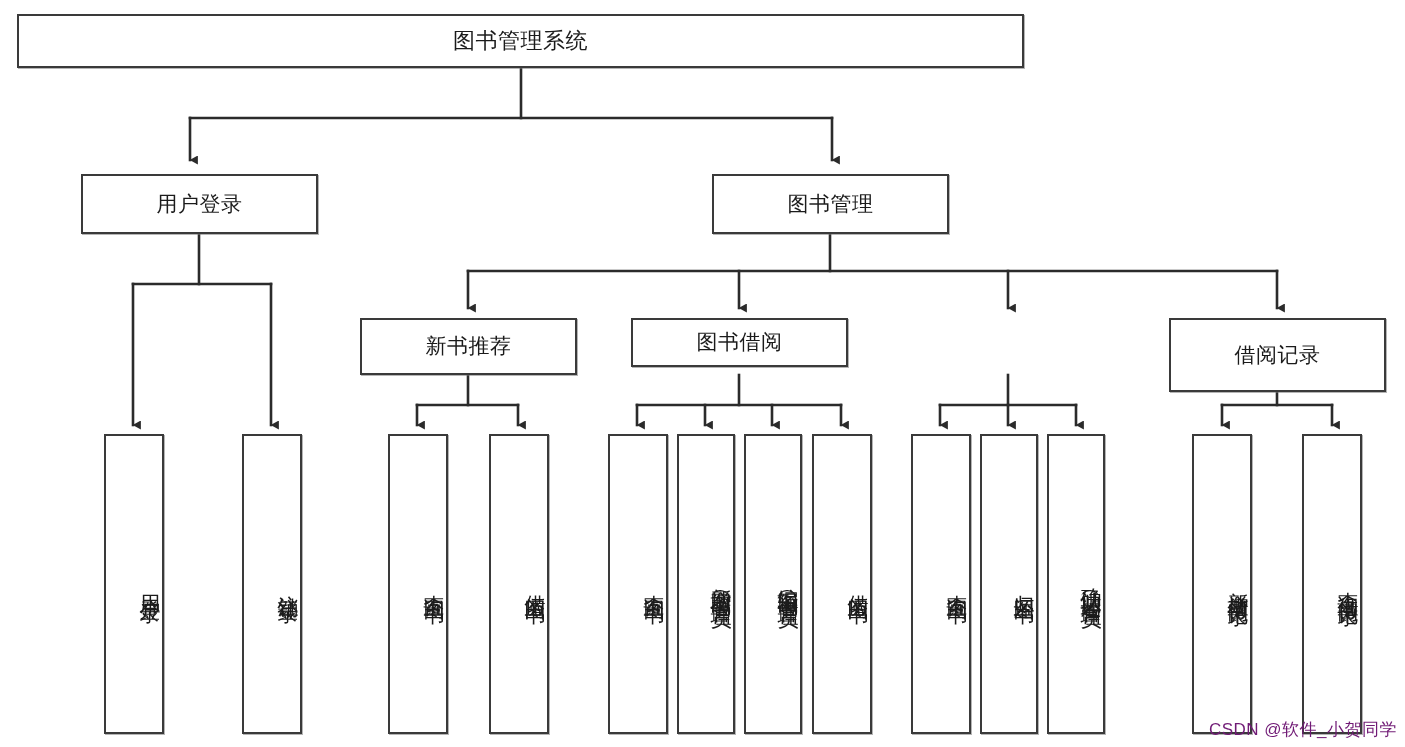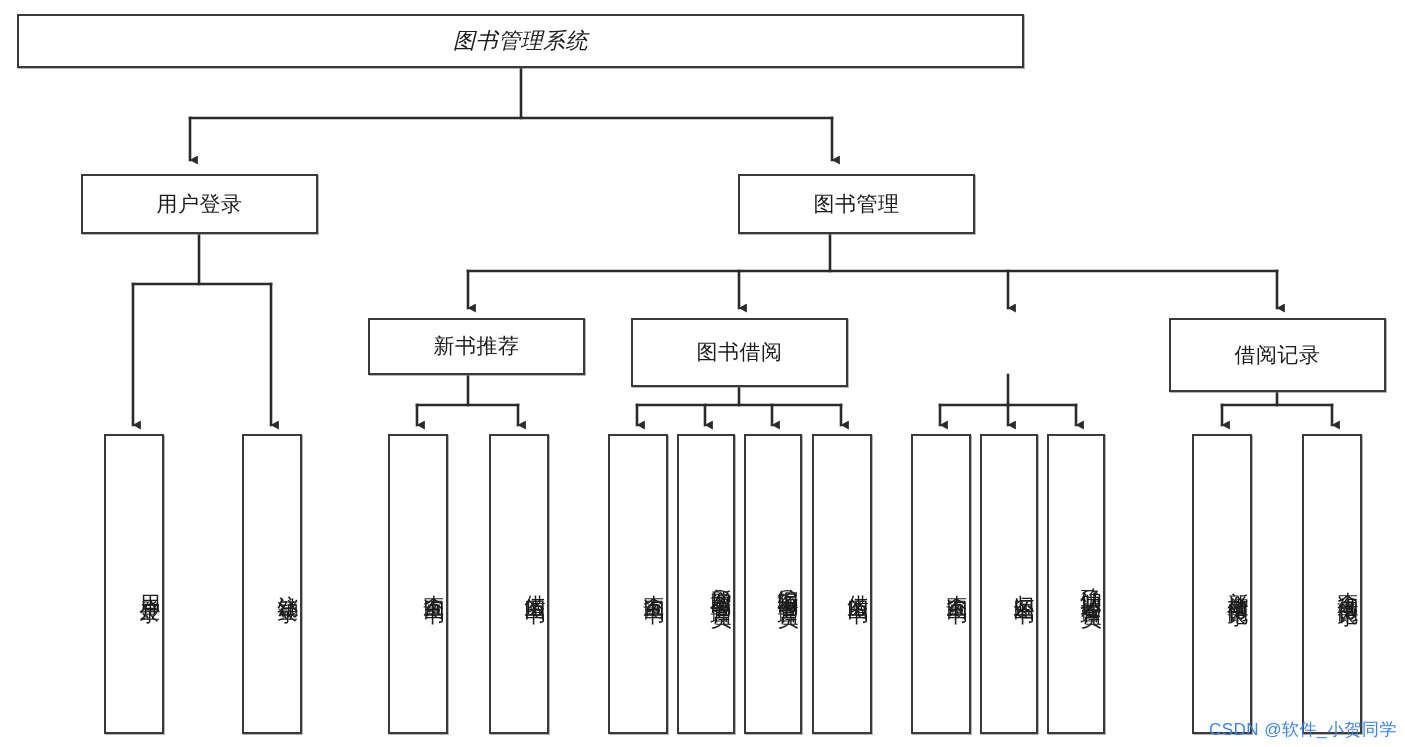--- a/index.html
+++ b/index.html
@@ -58,21 +58,21 @@
   .node.vert .vtxt {
     writing-mode: vertical-rl;
     text-orientation: upright;
     display: block;
   }
   .watermark {
     position: absolute;
     right: 8px;
     bottom: 6px;
     font-size: 17px;
-    color: #3b82f6;
+    color: #701a75;
     letter-spacing: 0.5px;
     white-space: nowrap;
     user-select: none;
     margin-top: 13px;
   }
 </style>
 </head>
 <body>
 
 <div id="canvas">
@@ -120,37 +120,37 @@
       <path d="M 1008 405 L 1008 425" marker-end="url(#arrow)"></path>
       <path d="M 1076 405 L 1076 425" marker-end="url(#arrow)"></path>
 
       <path d="M 1277 375 L 1277 405"></path>
       <path d="M 1222 405 L 1332 405"></path>
       <path d="M 1222 405 L 1222 425" marker-end="url(#arrow)"></path>
       <path d="M 1332 405 L 1332 425" marker-end="url(#arrow)"></path>
     </g>
   </svg>
 
-  <div class="node horiz root" style="left:17px; top:14px; width:1007px; height:54px;font-style:italic;">
+  <div class="node horiz root" style="left:17px; top:14px; width:1007px; height:54px;">
     <span>图书管理系统</span>
   </div>
 
   <div class="node horiz" style="left:81px; top:174px; width:237px; height:60px;">
     <span>用户登录</span>
   </div>
 
-  <div class="node horiz" style="left:712px; top:174px; width:237px; height:60px;margin-left:26px;">
+  <div class="node horiz" style="left:712px; top:174px; width:237px; height:60px;">
     <span>图书管理</span>
   </div>
 
-  <div class="node horiz" style="left:368px; top:318px; width:217px; height:57px;">
+  <div class="node horiz" style="left:360px; top:318px; width:217px; height:57px;">
     <span>新书推荐</span>
   </div>
 
-  <div class="node horiz" style="left:631px; top:318px; width:217px; height:69px;">
+  <div class="node horiz" style="left:631px; top:318px; width:217px; height:49px;">
     <span>图书借阅</span>
   </div>
 
 
   <div class="node horiz" style="left:1169px; top:318px; width:217px; height:74px;">
     <span>借阅记录</span>
   </div>
 
   <div class="node vert" style="left:104px; top:434px; width:60px; height:300px;">
     <span class="vtxt">用户登录</span>

